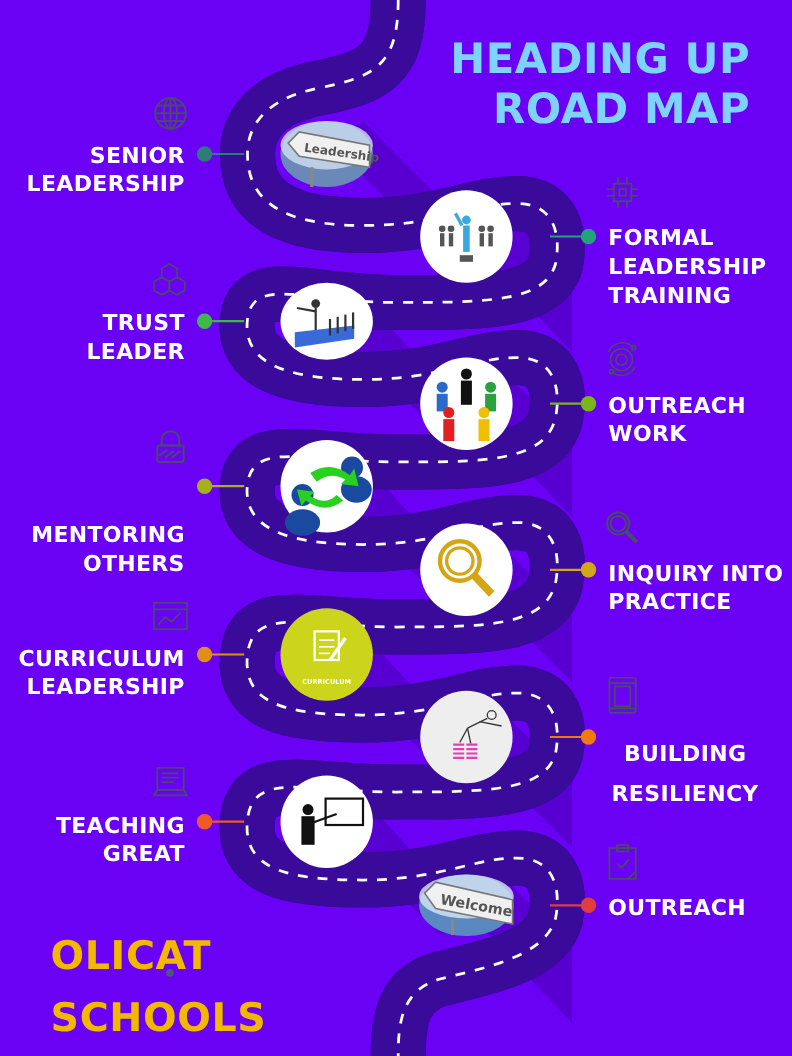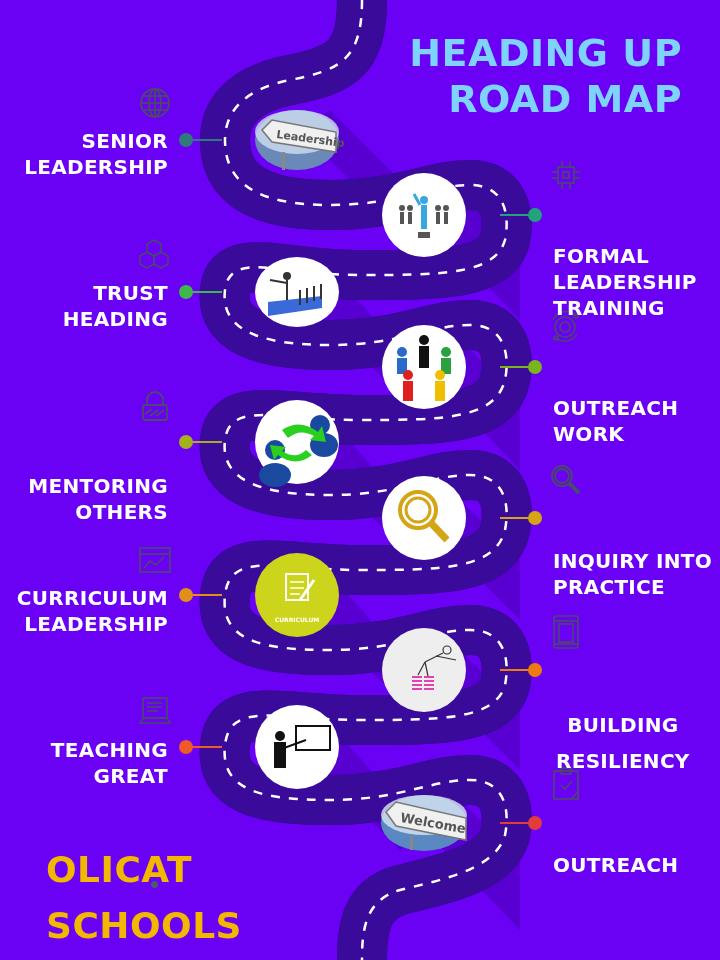--- a/index.html
+++ b/index.html
@@ -14,21 +14,21 @@
     font-size: 38px; line-height: 46px; letter-spacing: 0.5px;
   }
   .title span { display: block; }
   .road-svg { position: absolute; left: 0; top: 0; }
   .label {
     position: absolute; color: #ffffff; font-weight: bold;
     font-size: 20px; line-height: 26px; letter-spacing: 0.3px;
   }
   .label span { display: block; }
   .label.left { text-align: right; }
-  .label.right { text-align: left; margin-top: 40px; }
+  .label.right { text-align: left; }
   .small-icon { position: absolute; width: 34px; height: 34px; }
   .brand {
     position: absolute; left: 46px; top: 842px; color: #f2b800;
     font-weight: bold; font-size: 36px; line-height: 56px; letter-spacing: 0.5px;
   }
   .brand span { display: block; }
   .brand-dot {
     position: absolute; left: 151px; top: 881px; width: 7px; height: 7px;
     border-radius: 50%; background: #4a5a70;
   }
@@ -320,21 +320,21 @@
       <path d="M22 32 L29 25"></path>
   </g>
 </svg>
 
 <div class="label left" style="right:552px; top:128px;">
   <span>SENIOR</span>
     <span>LEADERSHIP</span>
 </div>
 <div class="label left" style="right:552px; top:280px;">
   <span>TRUST</span>
-    <span>HEADING</span>
+    <span>LEADER</span>
 </div>
 <div class="label left" style="right:552px; top:432px;margin-top:41px;">
   <span>MENTORING</span>
     <span>OTHERS</span>
 </div>
 <div class="label left" style="right:552px; top:585px;">
   <span>CURRICULUM</span>
     <span>LEADERSHIP</span>
 </div>
 <div class="label left" style="right:552px; top:737px;">

